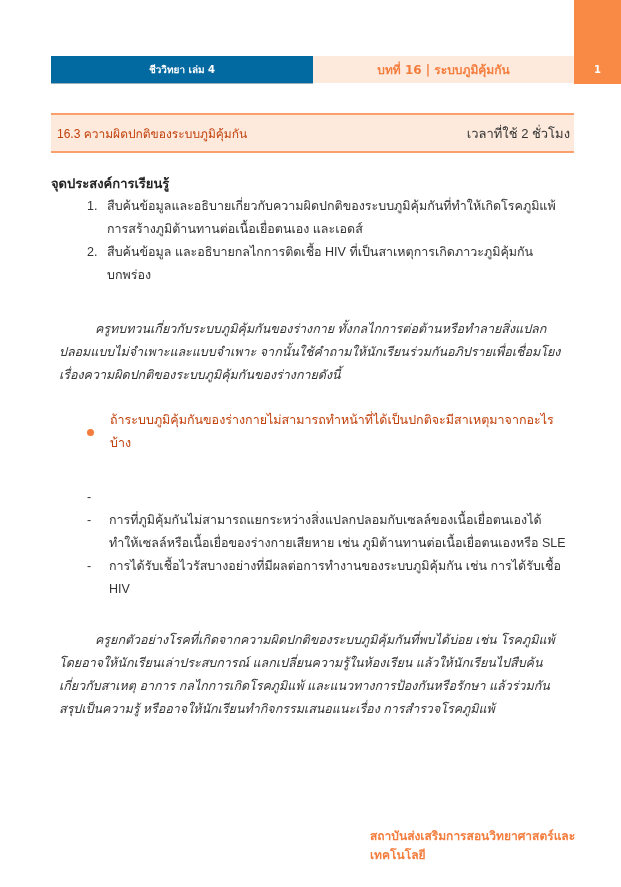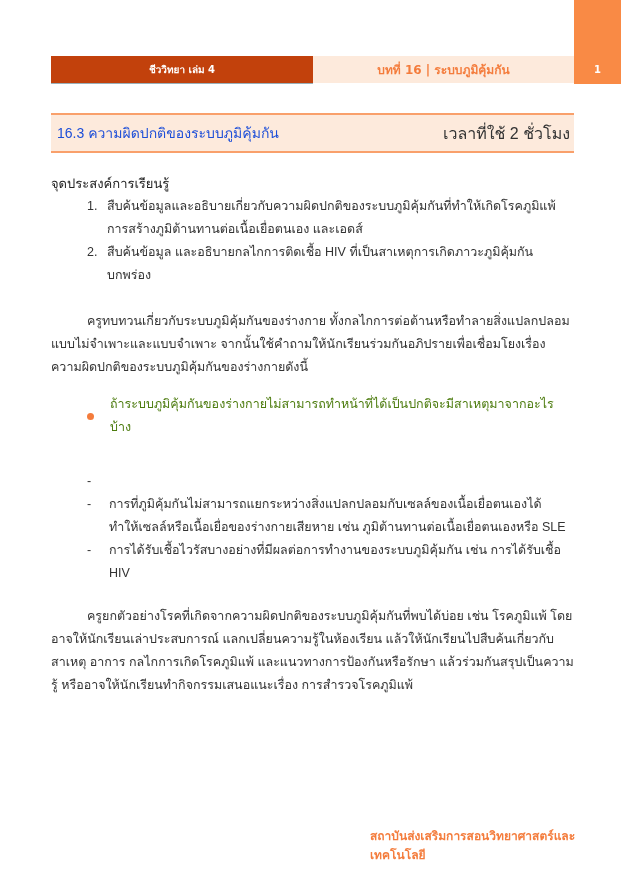--- a/index.html
+++ b/index.html
@@ -9,54 +9,54 @@
     }
     .orange-tab {
       position: absolute; left: 574px; top: 0; width: 47px; height: 84px;
       background: #f98a45;
     }
     .header-strip {
       position: absolute; left: 51px; top: 56px; width: 523px; height: 27px;
       display: flex;
     }
     .header-left {
-      width: 262px; height: 27px; background: #c2410c;
+      width: 262px; height: 27px; background: #0369a1;
       color: #ffffff; font-size: 10px; font-weight: bold;
       display: flex; align-items: center; justify-content: center;
       box-shadow: 0 1px 0 #9ab0ba;
     }
     .header-right {
       flex: 1; height: 27px; background: #fdeadc;
       color: #f47c3c; font-size: 12px; font-weight: bold;
       display: flex; align-items: center; justify-content: center;
     }
     .page-num {
       position: absolute; left: 574px; top: 56px; width: 47px; height: 27px;
       display: flex; align-items: center; justify-content: center;
       color: #ffffff; font-size: 10px; font-weight: bold;
     }
     .title-banner {
       position: absolute; left: 51px; top: 113px; width: 523px; height: 40px;
       background: #fdeadc; border-top: 2px solid #f9a06b; border-bottom: 2px solid #f9a06b;
       display: flex; align-items: center; justify-content: space-between;
       box-sizing: border-box; padding: 0 4px 0 6px;
     }
-    .title-text { color: #1d4ed8; font-size: 14px; font-family: "Liberation Sans", sans-serif; }
-    .title-time { color: #333333; font-size: 16px; font-family: "Liberation Sans", sans-serif; }
+    .title-text { color: #c2410c; font-size: 12px; font-family: "Liberation Sans", sans-serif; }
+    .title-time { color: #333333; font-size: 13px; font-family: "Liberation Sans", sans-serif; }
     .content {
       position: absolute; left: 51px; top: 172px; width: 523px;
       font-family: "Liberation Sans", sans-serif; font-size: 12.5px; line-height: 23px; color: #333;
     }
-    .section-heading { font-weight: normal; font-size: 13px; color: #222; }
+    .section-heading { font-weight: bold; font-size: 13px; color: #222; }
     .num-list { margin: 0; padding: 0 0 0 36px; list-style: none; }
     .num-list li { display: flex; }
     .num-list .num { width: 20px; flex: none; }
-    .para { text-indent: 36px; margin: 0; }
+    .para { text-indent: 36px; margin: 8px; font-style: italic; }
     .bullet-q {
-      display: flex; align-items: center; color: #4d7c0f; padding-left: 36px;
+      display: flex; align-items: center; color: #c2410c; padding-left: 36px;
     }
     .bullet-dot {
       width: 7px; height: 7px; border-radius: 50%; background: #f47c3c; margin-right: 16px; flex: none;
     }
     .dash-list { margin: 0; padding: 0 0 0 36px; list-style: none; }
     .dash-list li { display: flex; }
     .dash-list .dash { width: 22px; flex: none; }
     .footer {
       position: absolute; left: 330px; top: 835px; width: 291px; height: 20px;
       display: flex; align-items: center;

